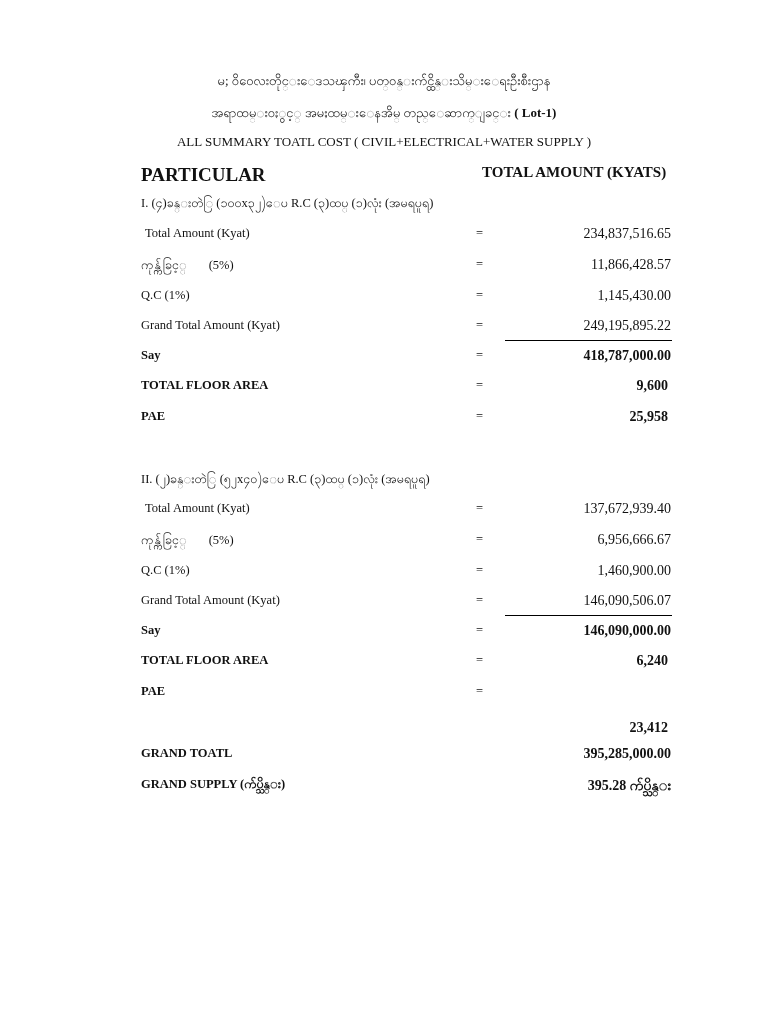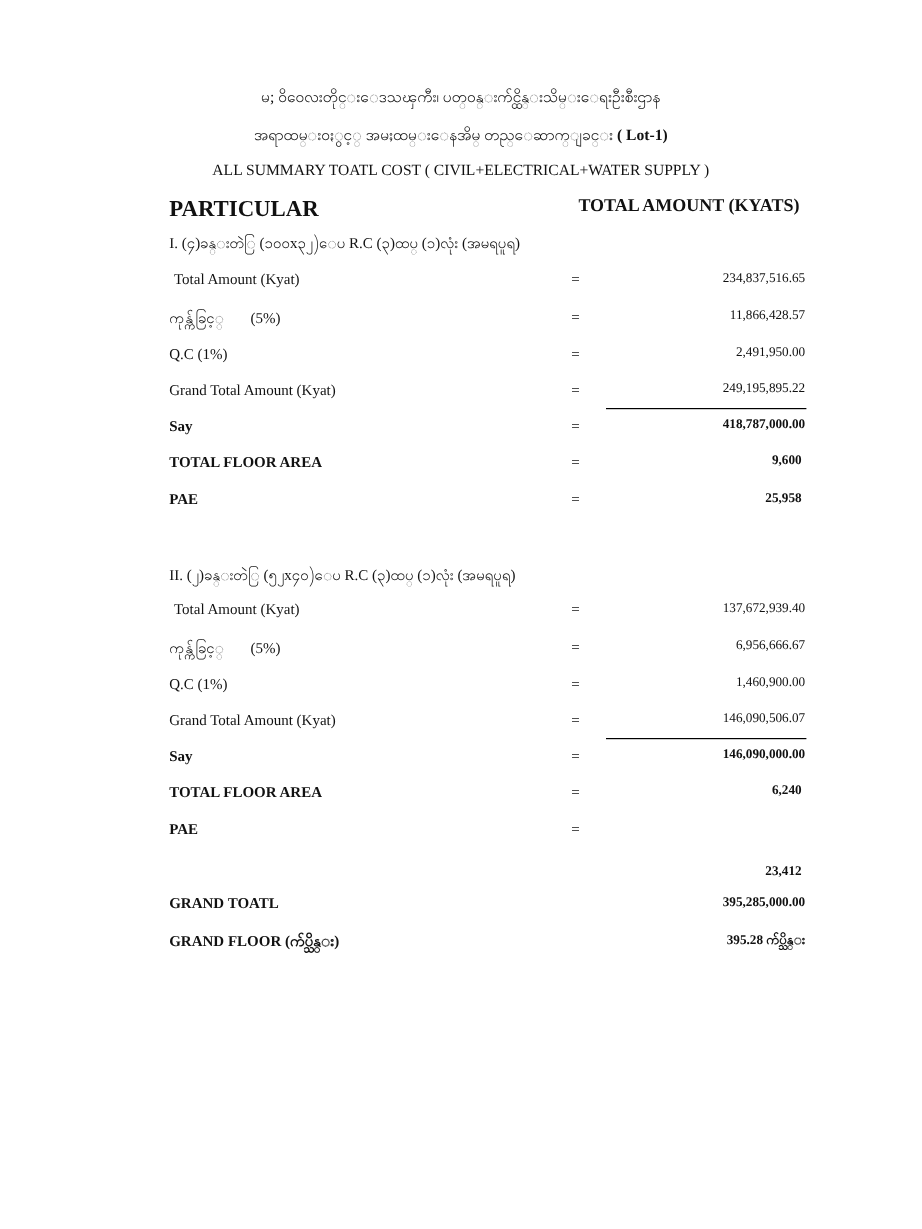--- a/index.html
+++ b/index.html
@@ -10,21 +10,21 @@
     }
     .abs { position: absolute; white-space: nowrap; }
     .title { font-size: 13px; left: 0; width: 768px; text-align: center; }
     .t1 { top: 72px; }
     .t2 { top: 104px; }
     .t2 b { font-weight: bold; }
     .t3 { top: 134px; font-size: 13px; }
     .bold { font-weight: bold; }
     .label { left: 141px; font-size: 12.5px; }
     .eq { left: 476px; font-size: 12.5px; }
-    .val { right: 97px; font-size: 11px; }
+    .val { right: 97px; font-size: 14px; }
     .val.ind { right: 100px; }
     .rule { position: absolute; left: 505px; width: 167px; height: 0; border-top: 1.6px solid #000; }
     .hdr-right { left: 482px; font-size: 15px; font-weight: bold; }
     .pct { margin-left: 22px; }
   </style>
 </head>
 <body>
 
 <div class="abs title t1">မ; ဝိဝေလးတိုင္းေဒသၾကီး၊ ပတ္ဝန္းက်င္ထိန္းသိမ္းေရးဦးစီးဌာန</div>
 <div class="abs title t2">
@@ -43,21 +43,21 @@
 <div class="abs val" style="top:226px;">234,837,516.65</div>
 
 <div class="abs label" style="top:257px;">
   <span>ကုန္က်ခြင့္</span><span class="pct">(5%)</span>
 </div>
 <div class="abs eq" style="top:257px;">=</div>
 <div class="abs val" style="top:257px;">11,866,428.57</div>
 
 <div class="abs label" style="top:288px;">Q.C (1%)</div>
 <div class="abs eq" style="top:288px;">=</div>
-<div class="abs val" style="top:288px;">2,491,950.00</div>
+<div class="abs val" style="top:288px;">1,145,430.00</div>
 
 <div class="abs label" style="top:318px;">Grand Total Amount (Kyat)</div>
 <div class="abs eq" style="top:318px;">=</div>
 <div class="abs val" style="top:318px;">249,195,895.22</div>
 
 <div class="rule" style="top:340px;"></div>
 
 <div class="abs label bold" style="top:348px;">Say</div>
 <div class="abs eq" style="top:348px;">=</div>
 <div class="abs val bold" style="top:348px;">418,787,000.00</div>
@@ -100,14 +100,14 @@
 <div class="abs eq" style="top:653px;">=</div>
 <div class="abs val ind bold" style="top:653px;">6,240</div>
 
 <div class="abs label bold" style="top:684px;">PAE</div>
 <div class="abs eq" style="top:684px;">=</div>
 <div class="abs val ind bold" style="top:684px;margin-top:36px;">23,412</div>
 
 <div class="abs label bold" style="top:746px;">GRAND TOATL</div>
 <div class="abs val bold" style="top:746px;">395,285,000.00</div>
 
-<div class="abs label bold" style="top:776px;">GRAND FLOOR (က်ပ္သိန္း)</div>
+<div class="abs label bold" style="top:776px;">GRAND SUPPLY (က်ပ္သိန္း)</div>
 <div class="abs val bold" style="top:776px;">395.28 က်ပ္သိန္း</div>
 
 </body></html>

